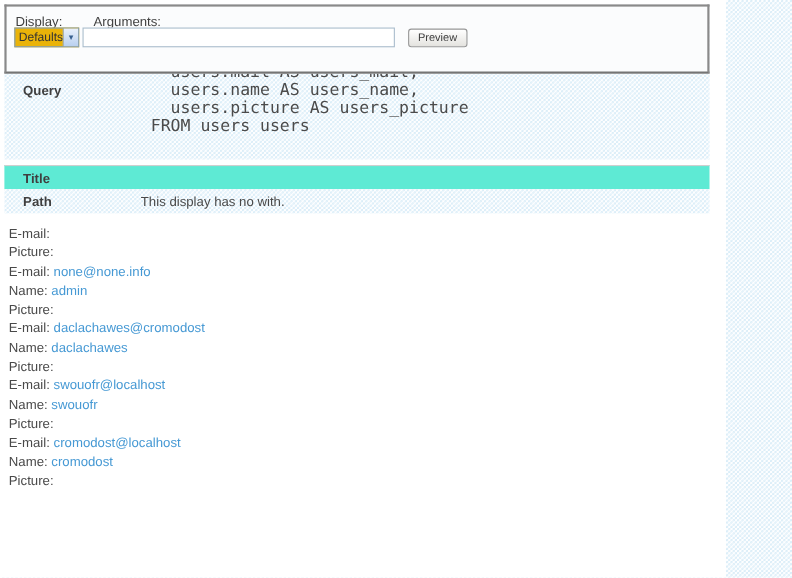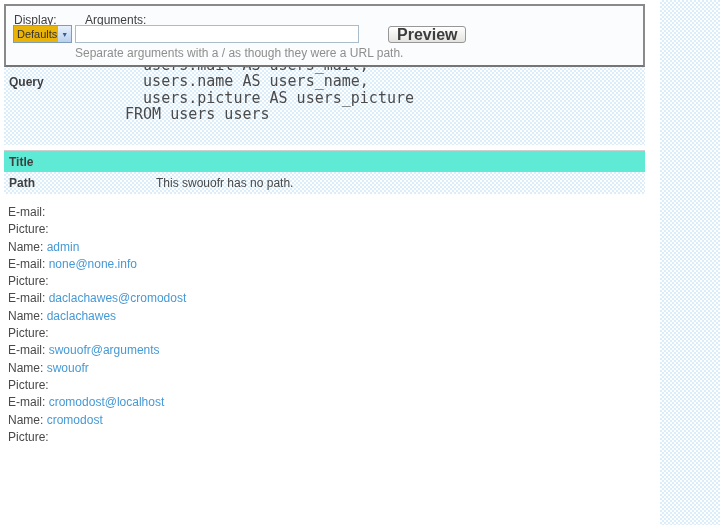--- a/index.html
+++ b/index.html
@@ -60,57 +60,57 @@
   }
   .args-input {
     position: absolute; left: 69px; top: 19px;
     width: 284px; height: 18px;
     border: 1px solid #a9bccc;
     background: #fff;
     font-family: "Liberation Sans", sans-serif;
     font-size: 12px; padding: 0 3px;
   }
   .preview-btn {
-    position: absolute; left: 382px; top: 20px;
+    position: absolute; left: 365px; top: 20px;
     height: 17px; padding: 0 8px;
     border: 1px solid #979797; border-radius: 3px;
     background: linear-gradient(#ffffff, #e4e3df);
     font-family: "Liberation Sans", sans-serif;
-    font-size: 16px; line-height: 14px; color: #3d3d3d;
+    font-size: 10px; line-height: 14px; color: #3d3d3d;
     cursor: pointer;
-    font-weight: bold;
   }
   .help-text {
     position: absolute; left: 69px; top: 40px;
     color: #8e8e8e;
   }
 
   
   .info-table { margin: 18px 0 0 4px; width: 641px; }
   .row { display: flex; align-items: center; }
   .row-label {
     width: 112px; padding-left: 5px;
     font-weight: bold; color: #3f3f3f;
     flex: 0 0 112px;
+    margin-left: 12px;
   }
   .row-content { flex: 1; }
   .row-query { height: 127px; }
   .row-query pre {
     margin: 0;
     font-family: "DejaVu Sans Mono", "Liberation Mono", monospace;
     font-size: 15px; line-height: 16.5px;
     color: #4b4b4b;
   }
   .row-title {
     height: 22px;
     margin-top: 5px;
     border-top: 1px solid #cfcfcf;
     background: #5eead4;
   }
-  .row-path { height: 22px; gap: 40px; }
+  .row-path { height: 22px; }
 
   
   .results { margin: 10px 0 0 8px; }
   .line { height: 17.3px; line-height: 17.3px; white-space: nowrap; }
   .val-link { color: #4699d4; text-decoration: none; cursor: pointer; }
 </style>
 </head>
 <body class="texture">
 
 <div class="page texture">
@@ -118,65 +118,64 @@
 
     <div class="preview-controls">
       <div class="form-label lbl-display">Display:</div>
       <div class="select">
         <span class="select-value">Defaults</span>
         <span class="select-arrow">▼</span>
       </div>
       <div class="form-label lbl-arguments">Arguments:</div>
       <input class="args-input" type="text" value="" style="">
       <button class="preview-btn">Preview</button>
-      <div class="help-text">Separate arguments with a / as though they were a URL path.</div>
     </div>
 
     <div class="info-table">
       <div class="row row-query texture">
         <div class="row-label">Query</div>
         <div class="row-content">
             <pre>SELECT users.uid AS uid,
    users.mail AS users_mail,
    users.name AS users_name,
    users.picture AS users_picture
  FROM users users</pre>
           </div>
       </div>
       <div class="row row-title">
         <div class="row-label">Title</div>
         <div class="row-content"></div>
       </div>
       <div class="row row-path texture">
         <div class="row-label">Path</div>
-        <div class="row-content">This swouofr has no path.</div>
+        <div class="row-content">This display has no with.</div>
       </div>
     </div>
 
     <div class="results">
 
       <div class="record">
         <div class="line"><span>E-mail:</span> <span></span></div>
         <div class="line"><span>Picture:</span></div>
       </div>
 
       <div class="record">
+        <div class="line"><span>E-mail:</span> <a class="val-link">none@none.info</a></div>
         <div class="line"><span>Name:</span> <a class="val-link">admin</a></div>
-        <div class="line"><span>E-mail:</span> <a class="val-link">none@none.info</a></div>
         <div class="line"><span>Picture:</span></div>
       </div>
 
       <div class="record">
         <div class="line"><span>E-mail:</span> <a class="val-link">daclachawes@cromodost</a></div>
         <div class="line"><span>Name:</span> <a class="val-link">daclachawes</a></div>
         <div class="line"><span>Picture:</span></div>
       </div>
 
       <div class="record">
-        <div class="line"><span>E-mail:</span> <a class="val-link">swouofr@arguments</a></div>
+        <div class="line"><span>E-mail:</span> <a class="val-link">swouofr@localhost</a></div>
         <div class="line"><span>Name:</span> <a class="val-link">swouofr</a></div>
         <div class="line"><span>Picture:</span></div>
       </div>
 
       <div class="record">
         <div class="line"><span>E-mail:</span> <a class="val-link">cromodost@localhost</a></div>
         <div class="line"><span>Name:</span> <a class="val-link">cromodost</a></div>
         <div class="line"><span>Picture:</span></div>
       </div>
 

